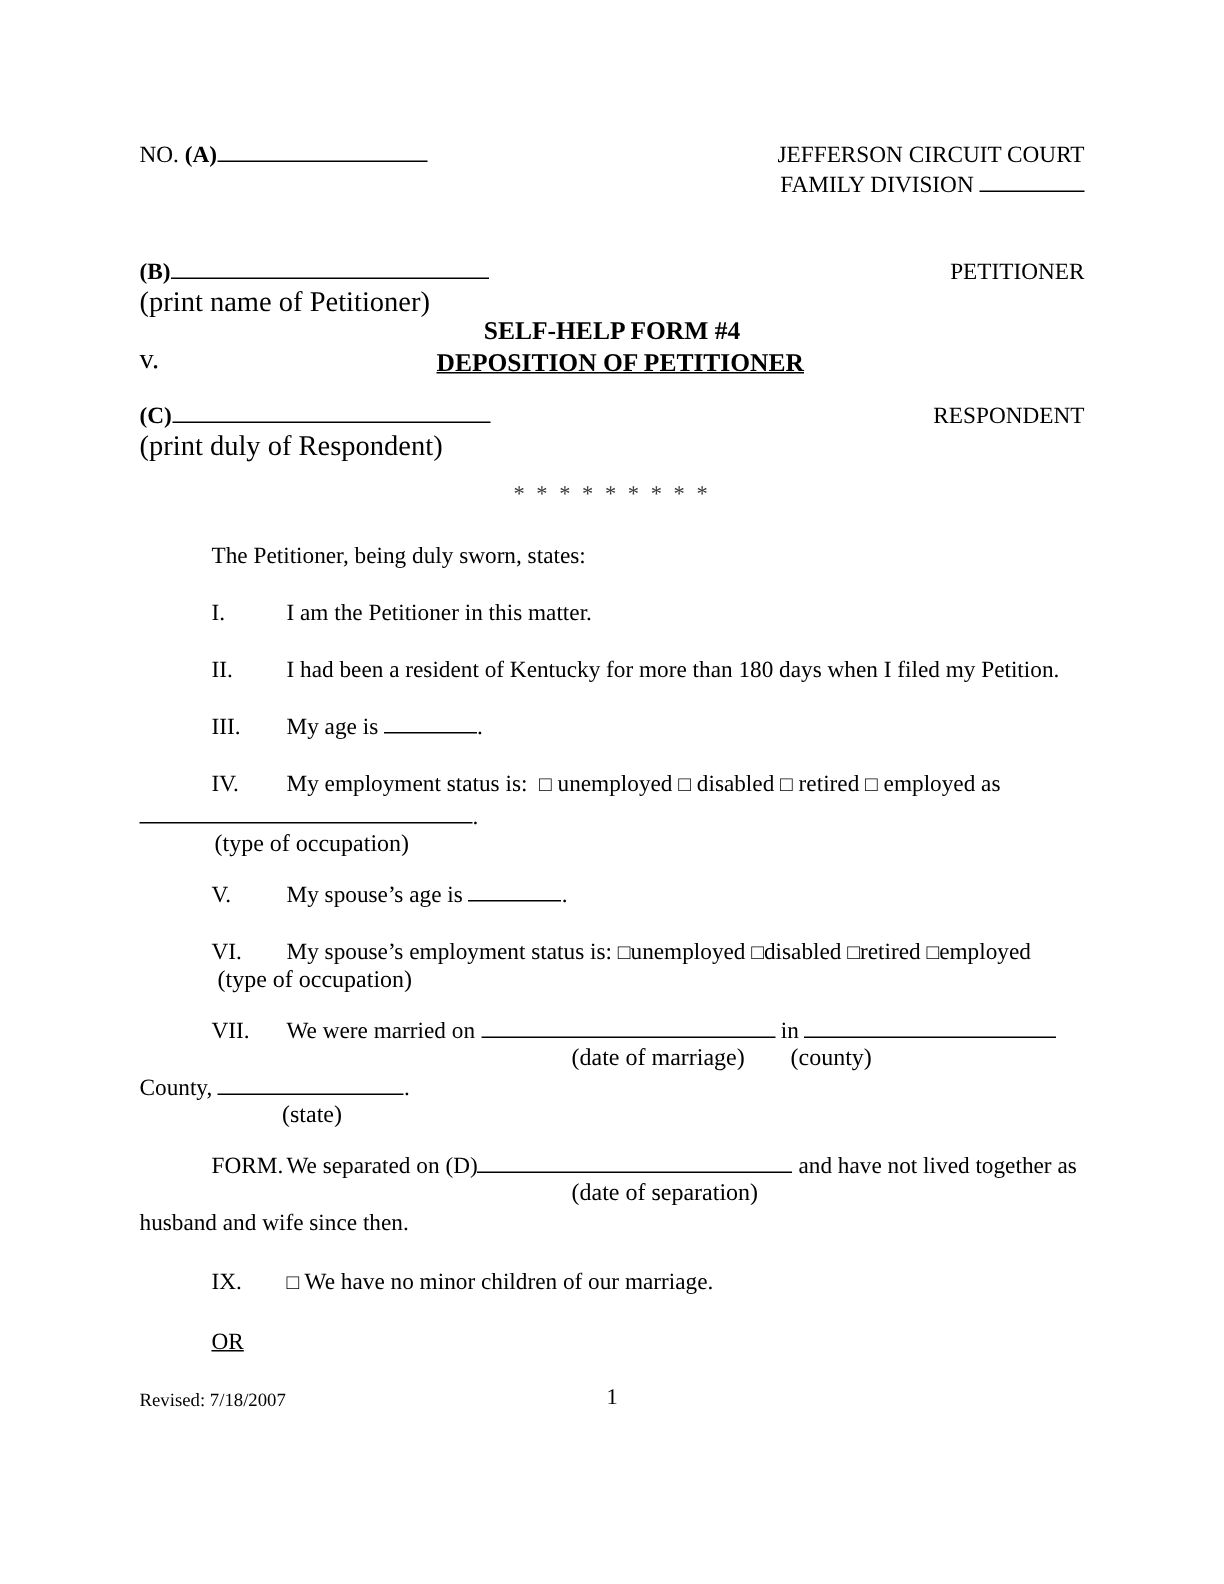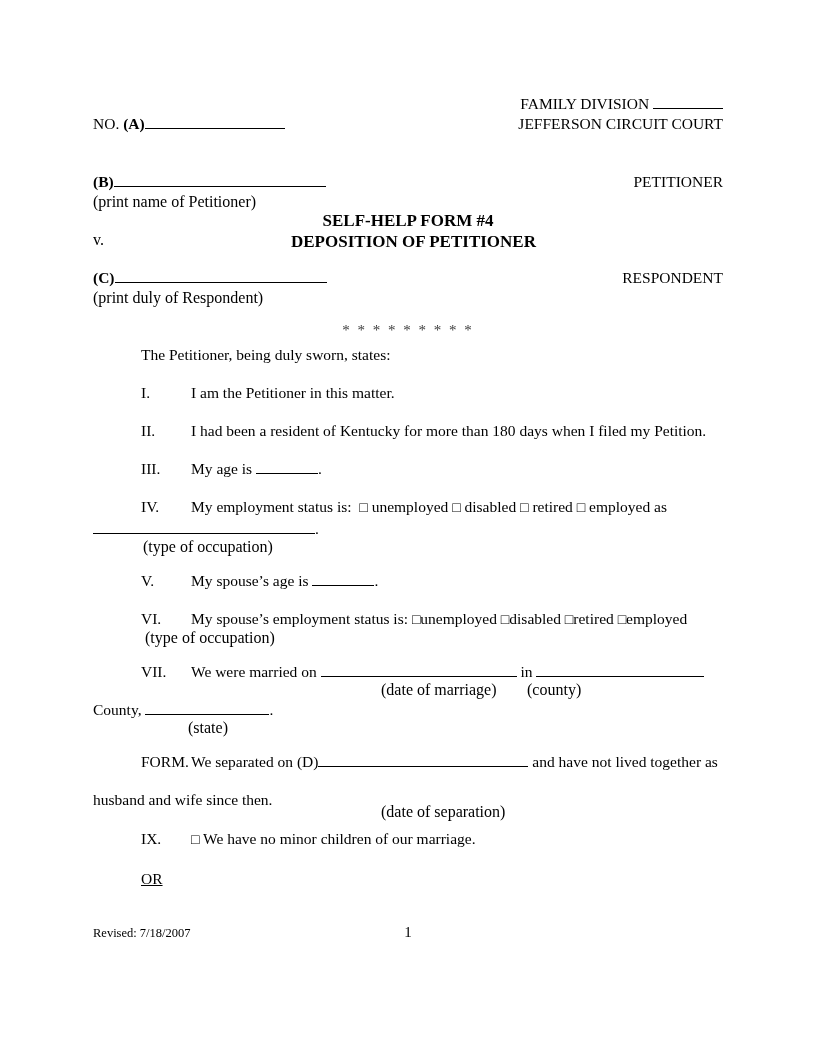--- a/index.html
+++ b/index.html
@@ -44,56 +44,57 @@
     display: inline-block;
     border-bottom: 1px solid #000;
     height: 13px;
     vertical-align: baseline;
   }
   .r-no   { width: 140px; }
   .r-div  { width: 70px; }
   .r-name { width: 212px; }
 
   .sub {
-    font-size: 16px;
+    font-size: 19px;
     line-height: 19px;
   }
 
   .blk-b { position: absolute; left: 93px; top: 172px; width: 630px; }
   .blk-v { position: absolute; left: 93px; top: 230px; }
   .blk-c { position: absolute; left: 93px; top: 268px; width: 630px; }
 
   .title {
     position: absolute;
     left: 0; top: 210px;
     width: 816px;
     text-align: center;
     font-size: 17px;
     line-height: 21px;
     font-weight: bold;
   }
   .title .l2 {
+    text-decoration: underline;
     margin-left: 11px;
   }
 
   .stars {
     position: absolute;
     left: 0; top: 322px;
     width: 816px;
     text-align: center;
     font-size: 15px;
     letter-spacing: 2px;
     color: #3a3a3a;
   }
 
   
   .body {
     position: absolute;
     left: 93px;
-    top: 344px;
+    top: 360px;
     width: 628px;
     font-size: 15.5px;
     line-height: 21px;
   }
   .lead {
     margin: 0 0 17px 48px;
   }
   .item {
     margin: 0 0 17px 0;
     position: relative;
@@ -152,26 +153,26 @@
     font-size: 15px;
   }
 </style>
 </head>
 <body>
 
 <div class="page">
 
   <div class="caption">
     <div class="cap-row">
+      <div class="cap-left"><span>NO.</span> <span class="bold">(A)</span><span class="rule r-no"></span></div>
+      <div class="cap-right">JEFFERSON CIRCUIT COURT</div>
+    </div>
+    <div class="cap-row">
       <div class="cap-left">&nbsp;</div>
       <div class="cap-right"><span>FAMILY DIVISION</span> <span class="rule r-div"></span></div>
-    </div>
-    <div class="cap-row">
-      <div class="cap-left"><span>NO.</span> <span class="bold">(A)</span><span class="rule r-no"></span></div>
-      <div class="cap-right">JEFFERSON CIRCUIT COURT</div>
     </div>
   </div>
 
   <div class="blk-b">
     <div class="cap-row">
       <div class="cap-left"><span class="bold">(B)</span><span class="rule r-name"></span></div>
       <div class="cap-right">PETITIONER</div>
     </div>
     <div class="sub">(print name of Petitioner)</div>
   </div>
@@ -244,21 +245,21 @@
       <div class="cont" style="margin-top:3px;"><span>County,</span> <span class="rule ln-state"></span><span>.</span></div>
       <div class="lbl-row">
         <span class="lbl" style="left:95px;">(state)</span>
       </div>
     </div>
 
     <div class="item" style="margin-top:6px;">
       <span class="num">FORM.</span>
       <div class="txt"><span>We separated on</span> <span>(D)</span><span class="rule ln-sep"></span> <span>and have not lived together as</span></div>
       <div class="lbl-row">
-        <span class="lbl" style="left:288px;margin-top:32px;">(date of separation)</span>
+        <span class="lbl" style="left:288px;">(date of separation)</span>
       </div>
       <div class="cont" style="margin-top:3px;">husband and wife since then.</div>
     </div>
 
     <div class="item" style="margin-top:18px;">
       <span class="num">IX.</span>
       <div class="txt"><span class="cb">□</span> <span>We have no minor children of our marriage.</span></div>
     </div>
 
     <div class="item" style="margin-top:18px;">

